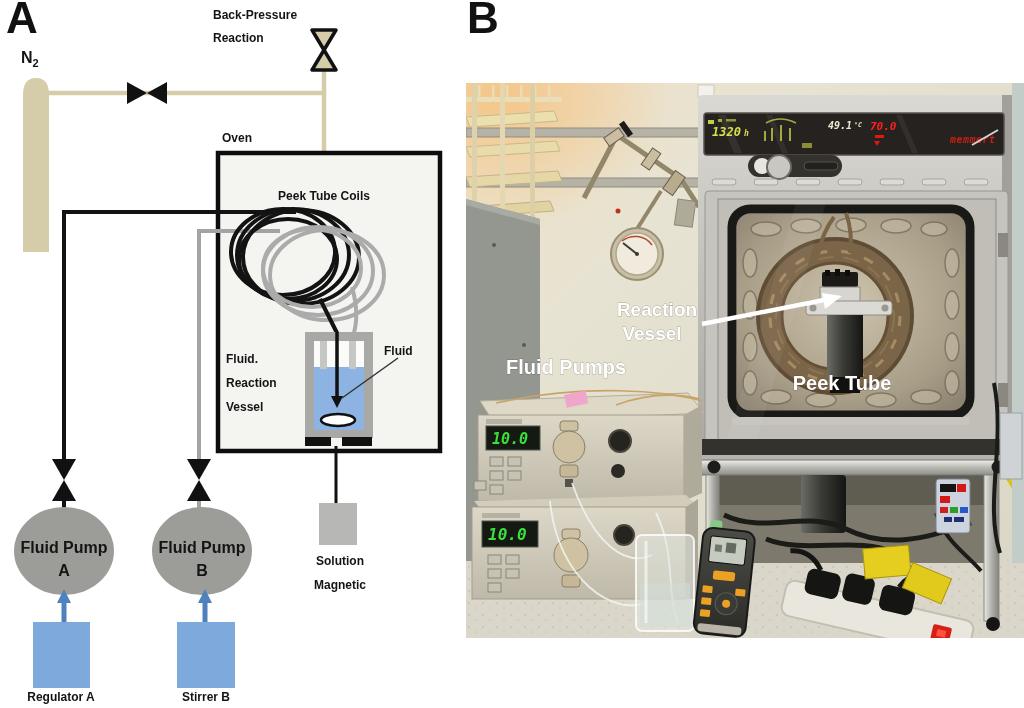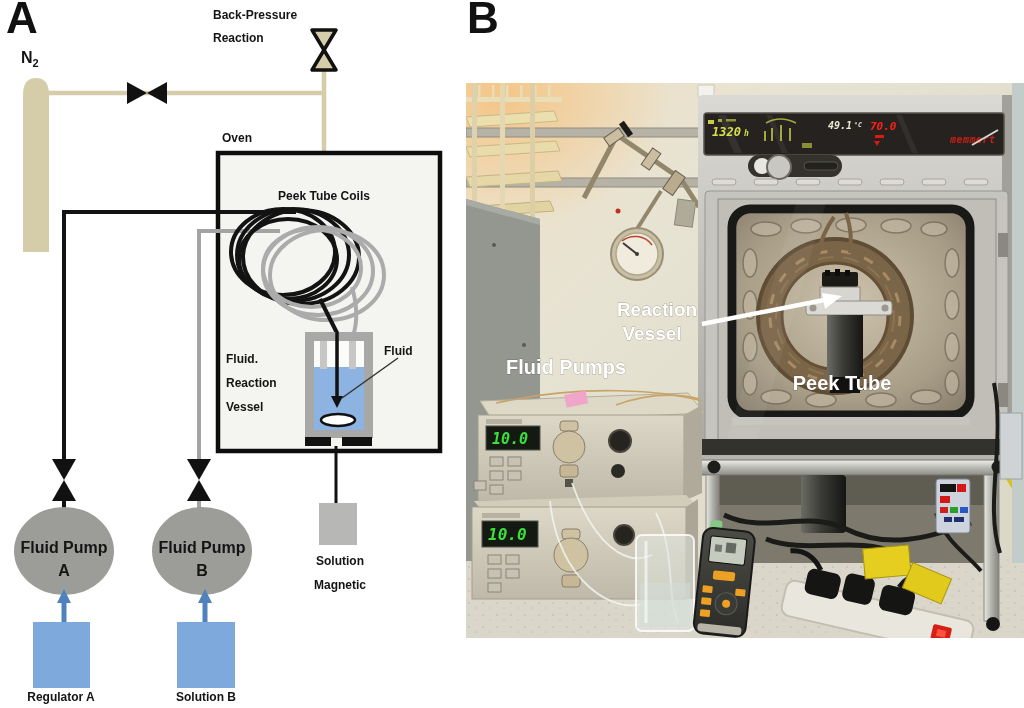--- a/index.html
+++ b/index.html
@@ -124,21 +124,21 @@
   </div>
   <div class="lbl ctr" style="left:150px;top:536px;width:104px;font-size:16px">
     <div>Fluid Pump</div>
     <div>B</div>
   </div>
   <div class="lbl ctr" style="left:288px;top:549px;width:104px;line-height:24px">
     <div>Solution</div>
     <div>Magnetic</div>
   </div>
   <div class="lbl ctr" style="left:9px;top:686px;width:104px">Regulator A</div>
-  <div class="lbl ctr" style="left:154px;top:686px;width:104px">Solution B</div>
+  <div class="lbl ctr" style="left:154px;top:686px;width:104px">Stirrer B</div>
 
   <div class="figletter" style="left:467px;top:-4px">B</div>
 
   <svg class="abs" style="left:466px;top:83px" width="558" height="555" viewBox="0 0 558 555">
     <defs>
       <linearGradient id="wall" x1="0" y1="0" x2="1" y2="1">
         <stop offset="0" stop-color="#f0e0c2"></stop>
           <stop offset="0.3" stop-color="#e7e3d3"></stop>
           <stop offset="1" stop-color="#d9d6c6"></stop>
       </linearGradient>

